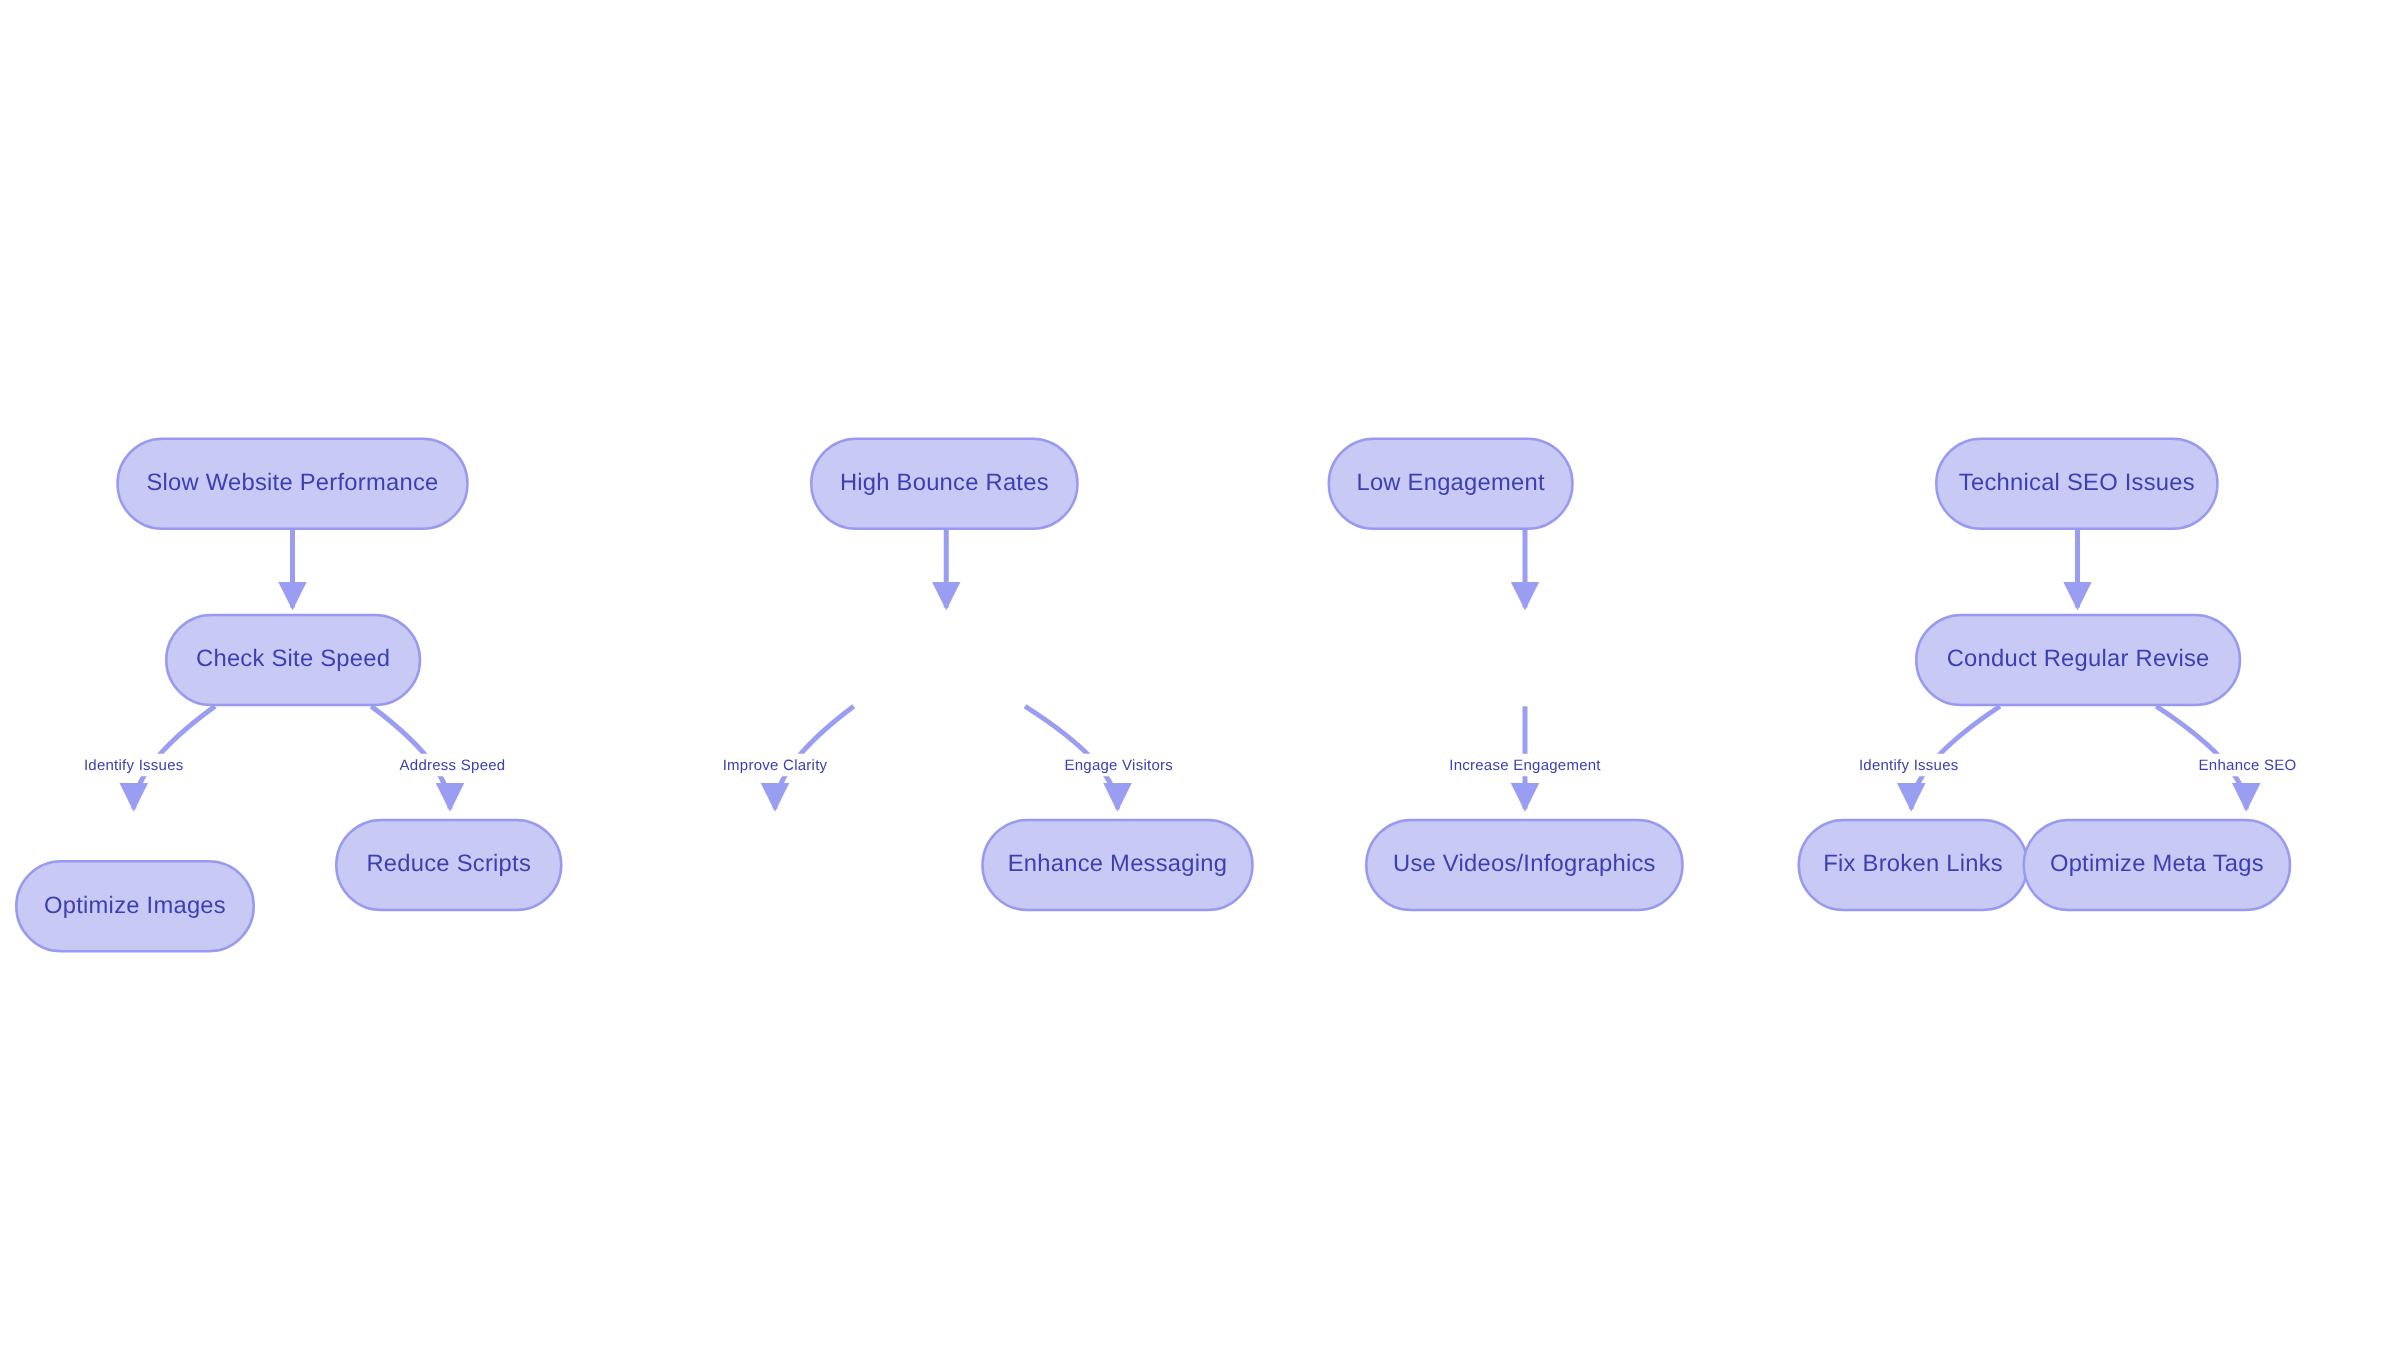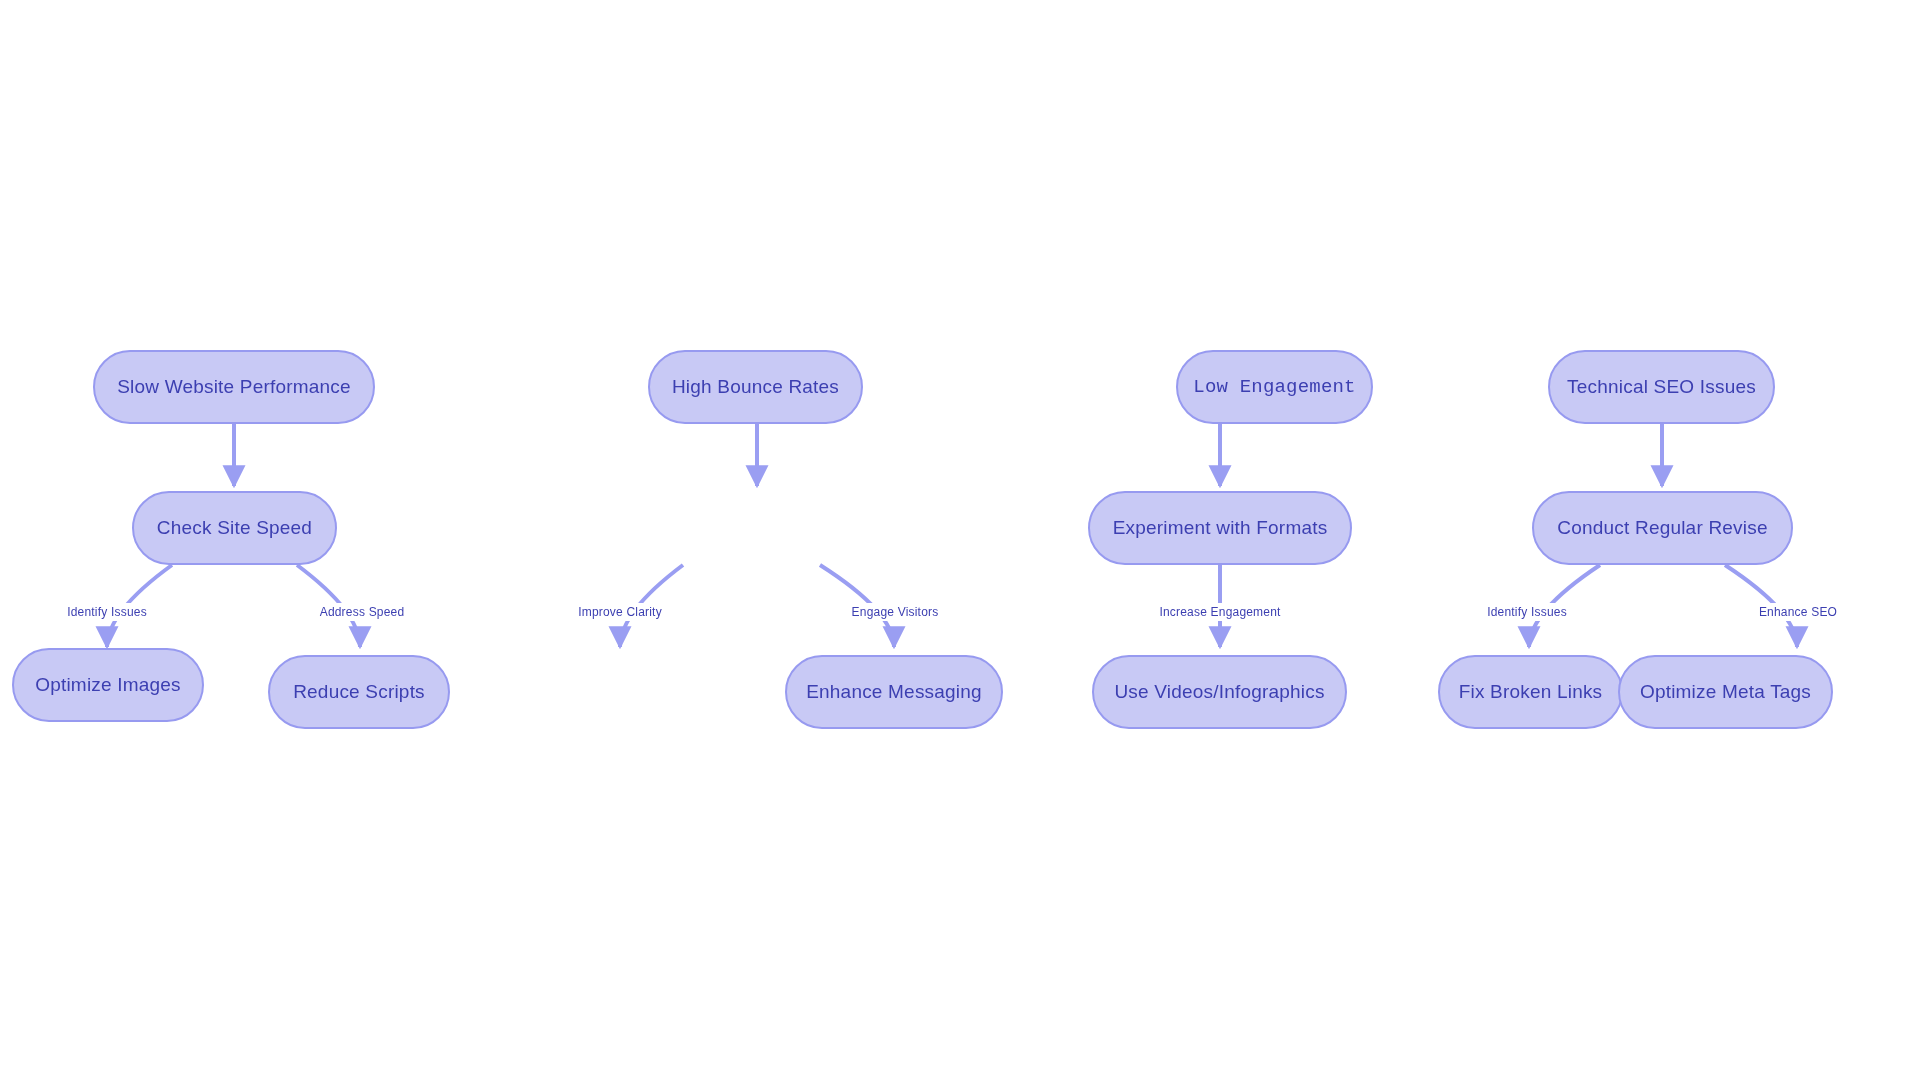--- a/index.html
+++ b/index.html
@@ -67,28 +67,27 @@
       <path d="M 683 565 Q 620 612 620 647" marker-end="url(#arrowhead)"></path>
       <path d="M 820 565 Q 894 612 894 647" marker-end="url(#arrowhead)"></path>
       <path d="M 1220 565 L 1220 647" marker-end="url(#arrowhead)"></path>
       <path d="M 1600 565 Q 1529 612 1529 647" marker-end="url(#arrowhead)"></path>
       <path d="M 1725 565 Q 1797 612 1797 647" marker-end="url(#arrowhead)"></path>
     </g>
   </svg>
 
   <div class="node" style="left:93px;top:350px;width:282px;">Slow Website Performance</div>
   <div class="node" style="left:648px;top:350px;width:215px;">High Bounce Rates</div>
-  <div class="node" style="left:1176px;top:350px;width:197px;font-family:Liberation Mono, monospace;">Low Engagement</div>
+  <div class="node" style="left:1062px;top:350px;width:197px;">Low Engagement</div>
   <div class="node" style="left:1548px;top:350px;width:227px;">Technical SEO Issues</div>
 
   <div class="node" style="left:132px;top:491px;width:205px;">Check Site Speed</div>
-  <div class="node" style="left:1088px;top:491px;width:264px;">Experiment with Formats</div>
   <div class="node" style="left:1532px;top:491px;width:261px;">Conduct Regular Revise</div>
 
-  <div class="node" style="left:12px;top:648px;width:192px;">Optimize Images</div>
+  <div class="node" style="left:12px;top:688px;width:192px;">Optimize Images</div>
   <div class="node" style="left:268px;top:655px;width:182px;">Reduce Scripts</div>
   <div class="node" style="left:785px;top:655px;width:218px;">Enhance Messaging</div>
   <div class="node" style="left:1092px;top:655px;width:255px;">Use Videos/Infographics</div>
   <div class="node" style="left:1438px;top:655px;width:185px;">Fix Broken Links</div>
   <div class="node" style="left:1618px;top:655px;width:215px;">Optimize Meta Tags</div>
 
   <div class="edge-label" style="left:107px;">Identify Issues</div>
   <div class="edge-label" style="left:362px;">Address Speed</div>
   <div class="edge-label" style="left:620px;">Improve Clarity</div>
   <div class="edge-label" style="left:895px;">Engage Visitors</div>

